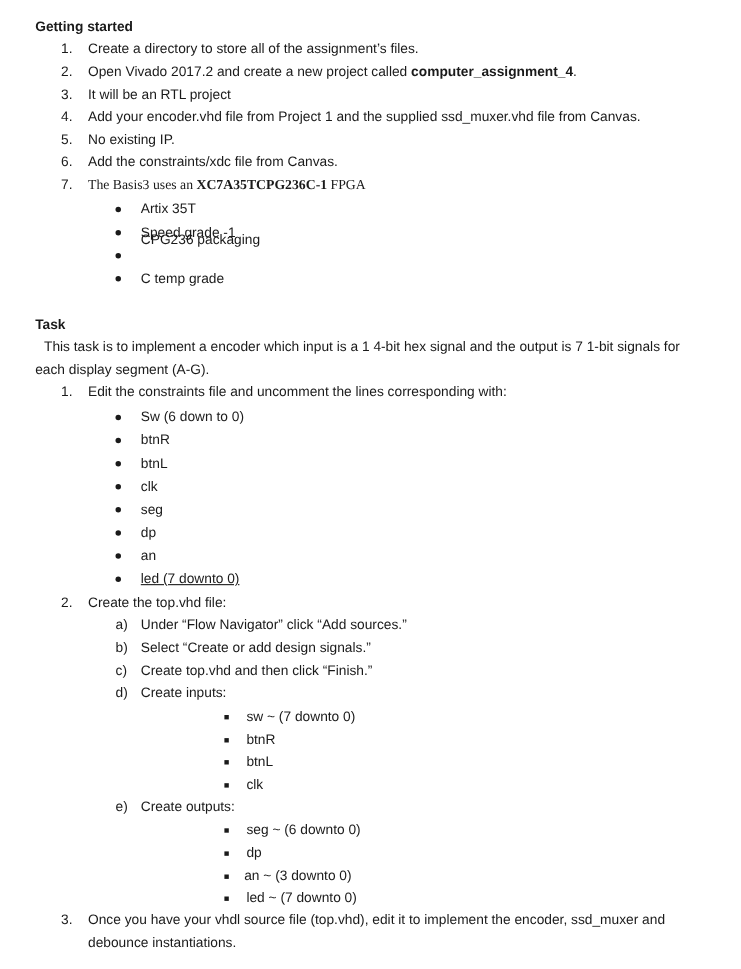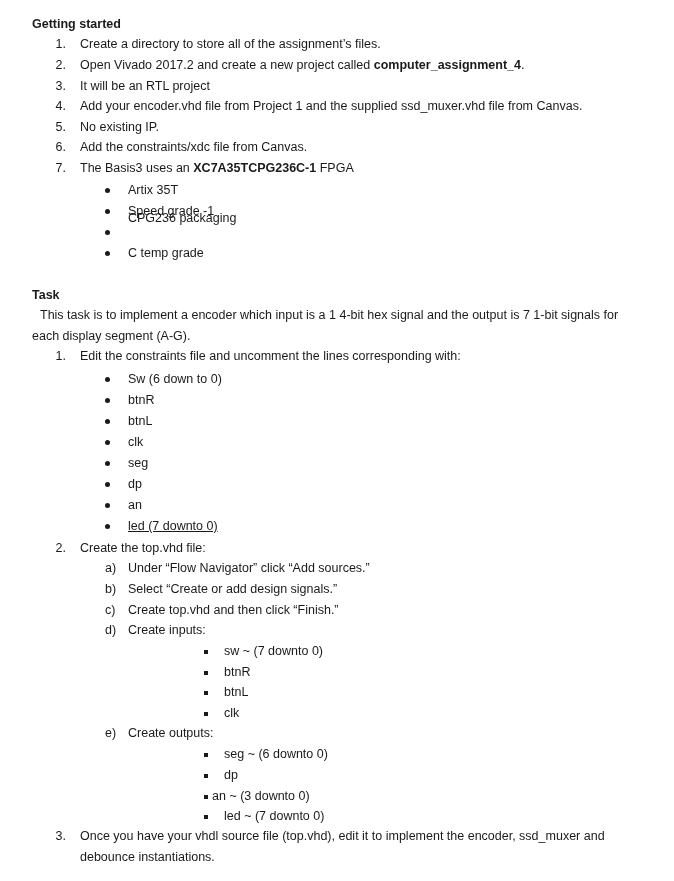--- a/index.html
+++ b/index.html
@@ -39,21 +39,21 @@
   <div class="line" style="left:0;top:119px;">
     <span class="num" style="left:52px;">5.</span>
     <span style="position:absolute;left:80px;">No existing IP.</span>
   </div>
   <div class="line" style="left:0;top:139px;">
     <span class="num" style="left:52px;">6.</span>
     <span style="position:absolute;left:80px;">Add the constraints/xdc file from Canvas.</span>
   </div>
   <div class="line" style="left:0;top:160px;">
     <span class="num" style="left:52px;">7.</span>
-    <span style="position:absolute;left:80px;"><span>The Basis3 uses an </span><span class="bold">XC7A35TCPG236C-1</span><span> FPGA</span></span>
+    <span style="position:absolute;left:80px;font-family:Liberation Serif, serif;"><span>The Basis3 uses an </span><span class="bold">XC7A35TCPG236C-1</span><span> FPGA</span></span>
   </div>
 </div>
 
 <div>
   <span class="dot" style="left:105px;top:188px;"></span>
   <div class="line" style="left:128px;top:182px;">Artix 35T</div>
   <span class="dot" style="left:105px;top:209px;"></span>
   <div class="line" style="left:128px;top:203px;">Speed grade -1</div>
   <span class="dot" style="left:105px;top:230px;"></span>
   <div class="line" style="left:128px;top:210px;">CPG236 packaging</div>
@@ -126,21 +126,21 @@
   <span style="position:absolute;left:105px;">e)</span>
   <span style="position:absolute;left:128px;">Create outputs:</span>
 </div>
 
 <div>
   <span class="sq" style="left:204px;top:753px;"></span>
   <div class="line" style="left:224px;top:746px;">seg ~ (6 downto 0)</div>
   <span class="sq" style="left:204px;top:774px;"></span>
   <div class="line" style="left:224px;top:767px;">dp</div>
   <span class="sq" style="left:204px;top:795px;"></span>
-  <div class="line" style="left:212px;top:788px;">an ~ (3 downto 0)</div>
+  <div class="line" style="left:222px;top:788px;">an ~ (3 downto 0)</div>
   <span class="sq" style="left:204px;top:815px;"></span>
   <div class="line" style="left:224px;top:808px;">led ~ (7 downto 0)</div>
 </div>
 
 <div class="line" style="left:0;top:828px;">
   <span class="num" style="left:52px;">3.</span>
   <span style="position:absolute;left:80px;">Once you have your vhdl source file (top.vhd), edit it to implement the encoder, ssd_muxer and</span>
 </div>
 <div class="line" style="left:80px;top:849px;">debounce instantiations.</div>
 

